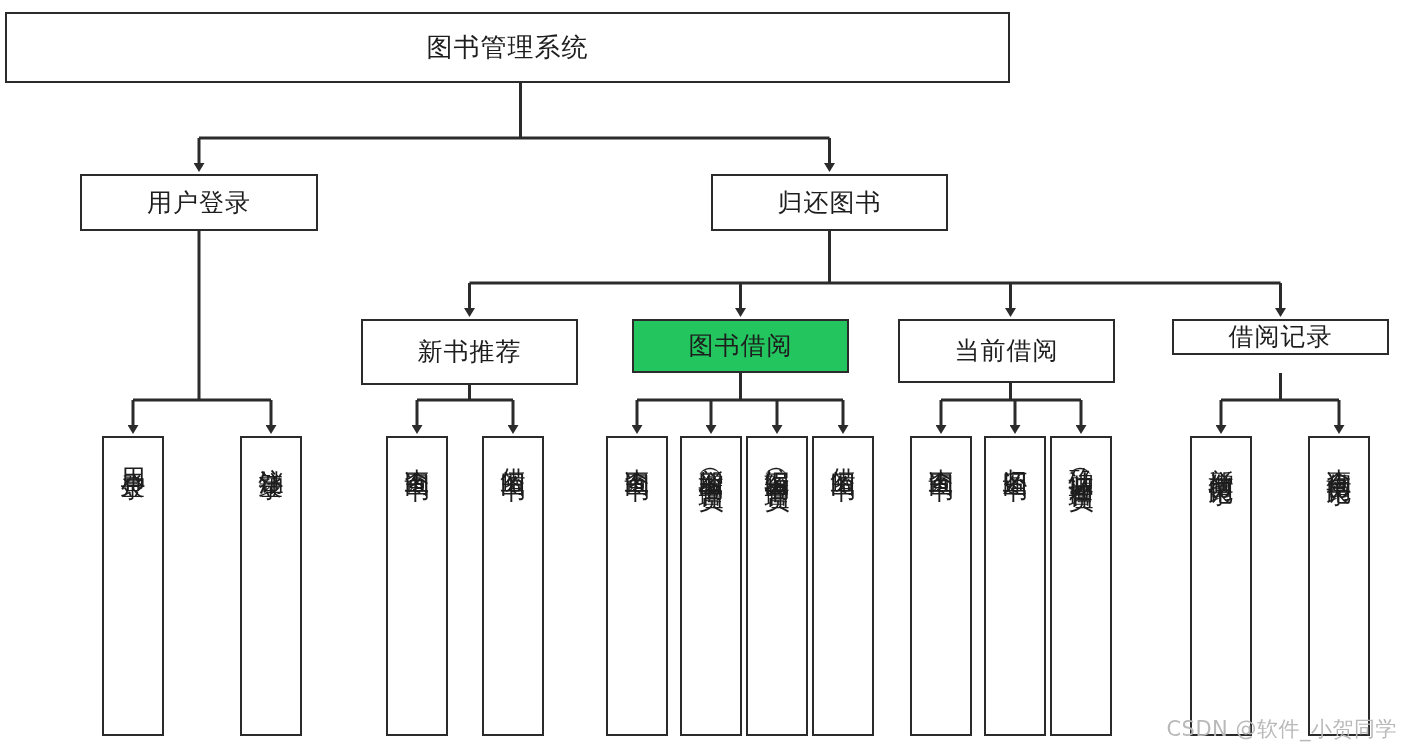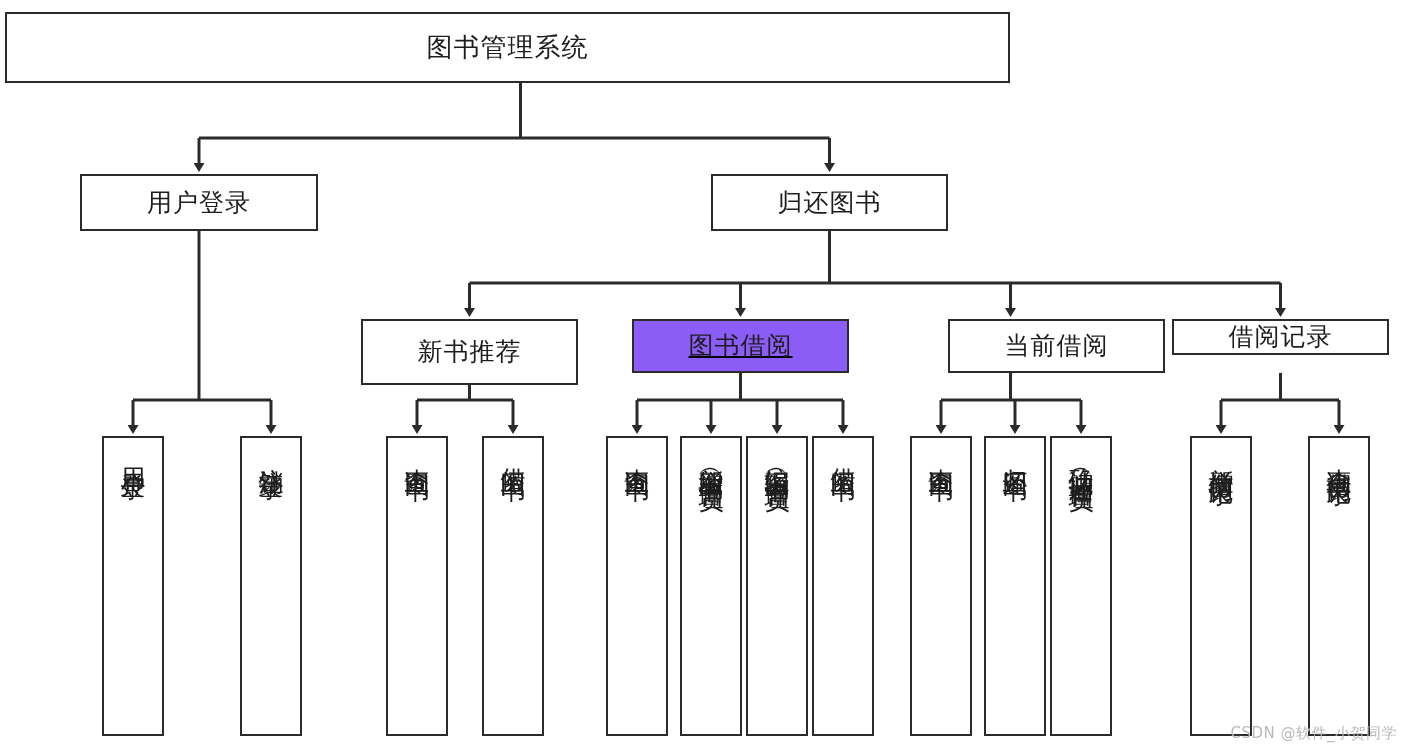--- a/index.html
+++ b/index.html
@@ -59,21 +59,21 @@
     writing-mode: vertical-rl;
     text-orientation: upright;
     font-size: 25px;
     letter-spacing: 3px;
     line-height: 1;
   }
   #watermark {
     position: absolute;
     right: 8px;
     bottom: 4px;
-    font-size: 15px;
+    font-size: 21px;
     color: #b9b9b9;
     z-index: 5;
     white-space: nowrap;
     letter-spacing: 0.5px;
     margin-left: 28px;
   }
 </style>
 </head>
 <body>
 
@@ -124,24 +124,24 @@
       </div>
       <div class="node h" style="left: 80px; top: 174px; width: 238px; height: 57px; border-color: rgb(43, 43, 43); background: rgb(255, 255, 255);">
         <span class="lbl" style="color: rgb(29, 29, 29);">用户登录</span>
       </div>
       <div class="node h" style="left: 711px; top: 174px; width: 237px; height: 57px; border-color: rgb(43, 43, 43); background: rgb(255, 255, 255);">
         <span class="lbl" style="color: rgb(29, 29, 29);">归还图书</span>
       </div>
       <div class="node h" style="left: 361px; top: 319px; width: 217px; height: 66px; border-color: rgb(43, 43, 43); background: rgb(255, 255, 255);">
         <span class="lbl" style="color: rgb(29, 29, 29);">新书推荐</span>
       </div>
-      <div class="node h" style="left: 632px; top: 319px; width: 217px; height: 54px; border-color: rgb(43, 43, 43); background: #8b5cf6; text-decoration: underline;">
+      <div class="node h" style="left: 632px; top: 319px; width: 217px; height: 54px; border-color: rgb(43, 43, 43); background: #22c55e;">
         <span class="lbl" style="color: rgb(29, 29, 29);">图书借阅</span>
       </div>
-      <div class="node h" style="left: 948px; top: 319px; width: 217px; height: 54px; border-color: rgb(43, 43, 43); background: rgb(255, 255, 255);">
+      <div class="node h" style="left: 898px; top: 319px; width: 217px; height: 64px; border-color: rgb(43, 43, 43); background: rgb(255, 255, 255);">
         <span class="lbl" style="color: rgb(29, 29, 29);">当前借阅</span>
       </div>
       <div class="node h" style="left: 1172px; top: 319px; width: 217px; height: 36px; border-color: rgb(43, 43, 43); background: rgb(255, 255, 255);">
         <span class="lbl" style="color: rgb(29, 29, 29);">借阅记录</span>
       </div>
       <div class="node v" style="left: 102px; top: 436px; width: 62px; height: 300px; border-color: rgb(43, 43, 43); background: rgb(255, 255, 255);">
         <span class="lbl" style="color: rgb(29, 29, 29);">用户登录</span>
       </div>
       <div class="node v" style="left: 240px; top: 436px; width: 62px; height: 300px; border-color: rgb(43, 43, 43); background: rgb(255, 255, 255);">
         <span class="lbl" style="color: rgb(29, 29, 29);">注销登录</span>

